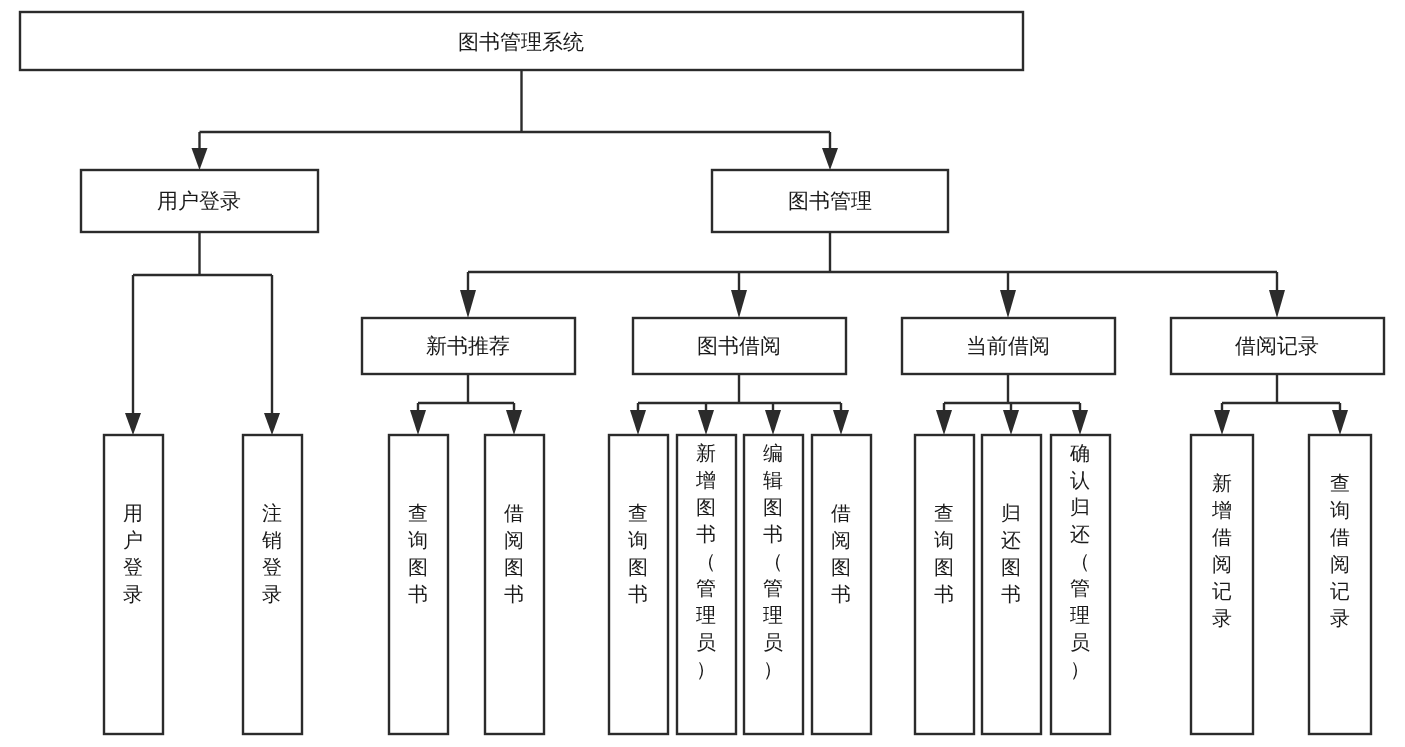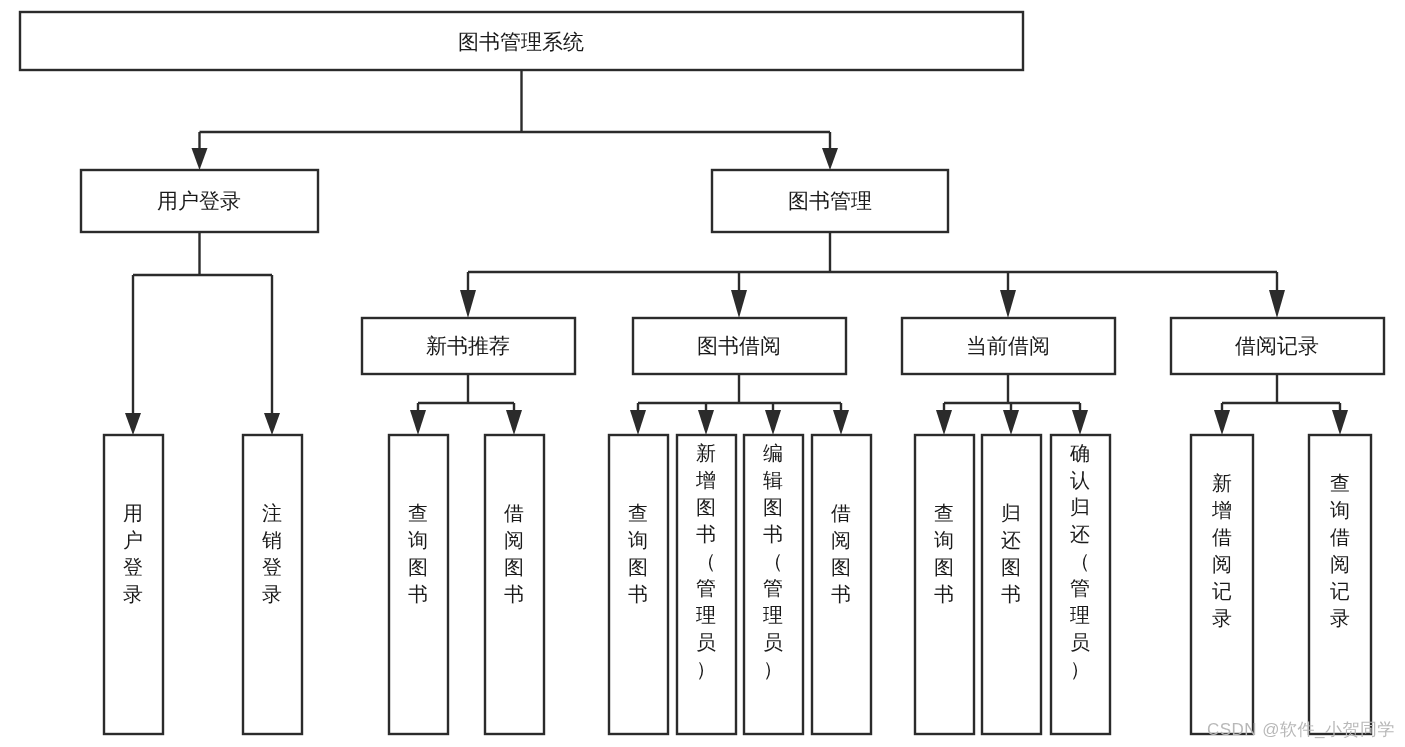--- a/index.html
+++ b/index.html
@@ -230,14 +230,13 @@
       <text class="node-label-v" x="1222" y="490"><tspan x="1222" dy="0">新</tspan><tspan x="1222" dy="27">增</tspan><tspan x="1222" dy="27">借</tspan><tspan x="1222" dy="27">阅</tspan><tspan x="1222" dy="27">记</tspan><tspan x="1222" dy="27">录</tspan></text>
     </g>
 
     <g>
       <rect class="node-box" x="1309" y="435" width="62" height="299"></rect>
       <text class="node-label-v" x="1340" y="490"><tspan x="1340" dy="0">查</tspan><tspan x="1340" dy="27">询</tspan><tspan x="1340" dy="27">借</tspan><tspan x="1340" dy="27">阅</tspan><tspan x="1340" dy="27">记</tspan><tspan x="1340" dy="27">录</tspan></text>
     </g>
 
   </svg>
 
-  <div class="watermark">CSDN @软件_小贺同学</div>
 </div>
 
 </body></html>

